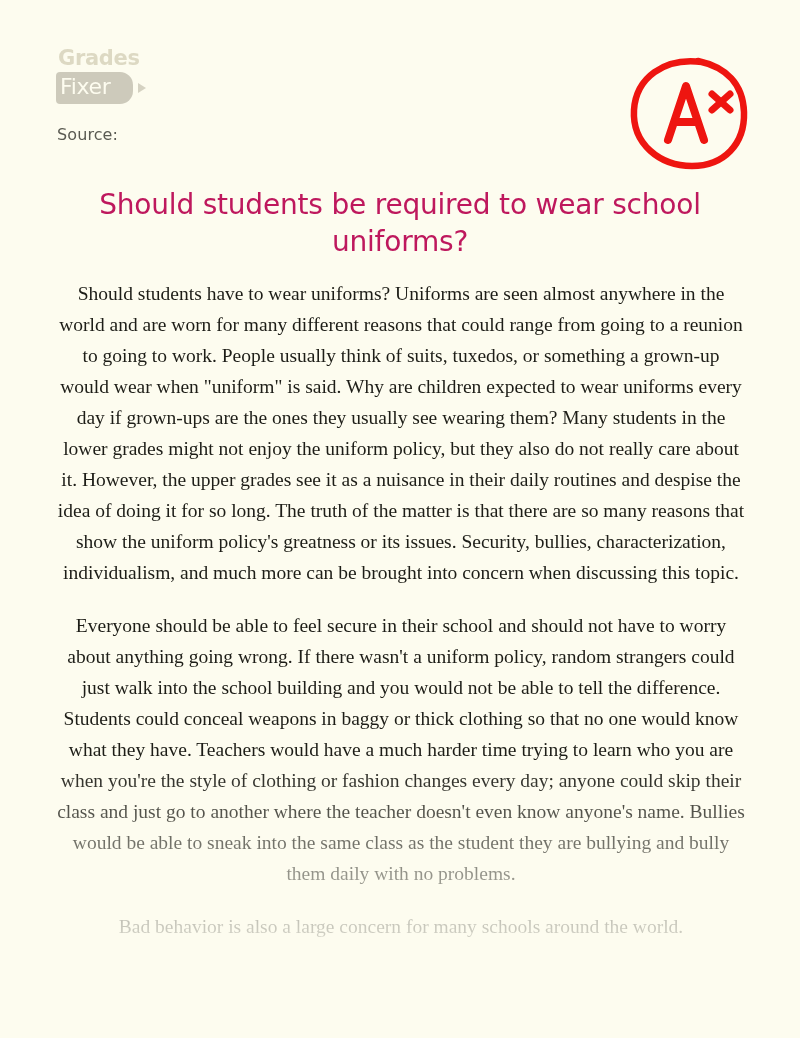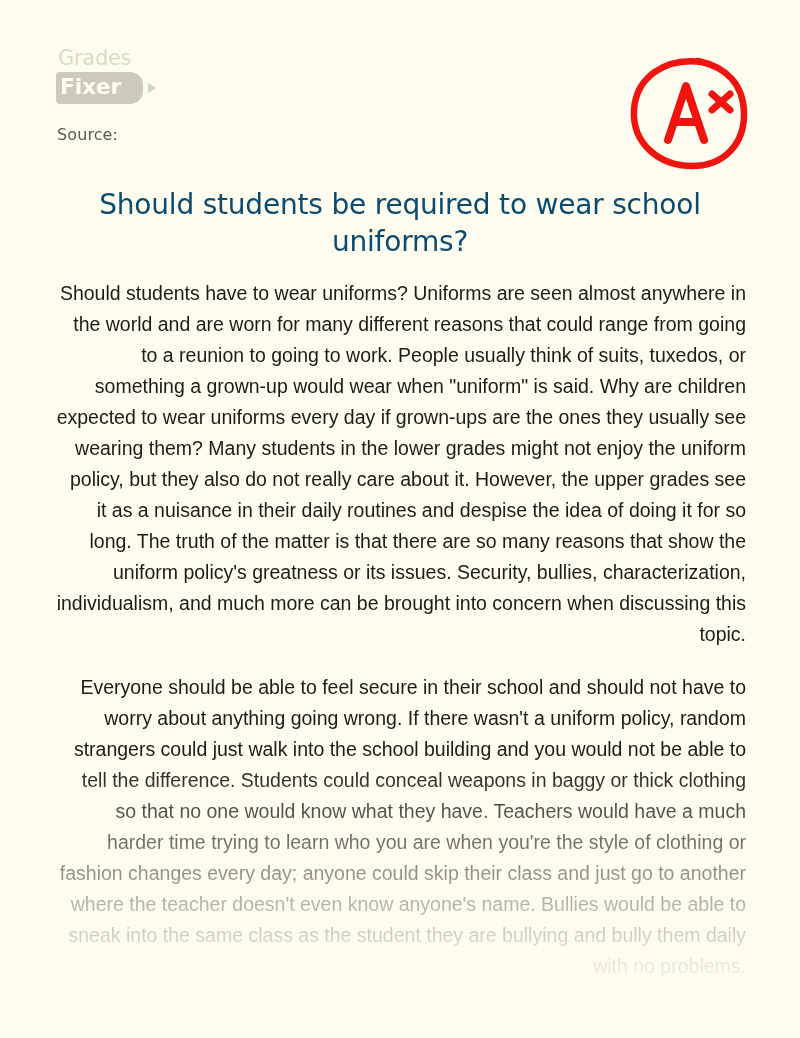--- a/index.html
+++ b/index.html
@@ -34,37 +34,37 @@
 
   .brand {
     position: absolute;
     left: 56px;
     top: 48px;
     width: 200px;
   }
   .brand-line1 {
     font-family: "DejaVu Sans", sans-serif;
     font-size: 21px;
-    font-weight: normal;
+    font-weight: bold;
     letter-spacing: -0.3px;
     color: #ddd9c3;
     line-height: 1;
     margin: 0 0 3px 2px;
   }
   .brand-badge-row {
     display: flex;
     align-items: center;
   }
   .brand-badge {
     display: inline-block;
     background: #cdcabb;
     color: #fdfcef;
     font-family: "DejaVu Sans", sans-serif;
     font-size: 22px;
-    font-weight: bold;
+    font-weight: normal;
     letter-spacing: -0.3px;
     line-height: 1;
     padding: 4px 22px 6px 4px;
     border-radius: 4px 13px 13px 4px;
   }
   .brand-arrow {
     margin-left: 5px;
     width: 0;
     height: 0;
     border-top: 5px solid transparent;
@@ -101,39 +101,39 @@
     left: 70px;
     top: 186px;
     width: 660px;
     margin: 0;
     text-align: center;
     font-family: "DejaVu Sans", sans-serif;
     font-size: 28px;
     font-weight: 500;
     line-height: 1.33;
     letter-spacing: -0.2px;
-    color: #0c4a6e;
+    color: #be185d;
   }
 
   
   .essay-body {
     position: absolute;
     left: 56px;
     top: 278px;
     width: 690px;
     height: 700px;
     overflow: hidden;
   }
   .essay-body p {
     margin: 0 0 22px 0;
-    font-family: Liberation Sans, sans-serif;
+    font-family: Liberation Serif, serif;
     font-size: 19.5px;
     line-height: 31px;
     color: #1d1d17;
-    text-align: right;
+    text-align: center;
   }
 
   
   .fade-overlay {
     position: absolute;
     left: 0;
     right: 0;
     top: 760px;
     height: 278px;
     pointer-events: none;

